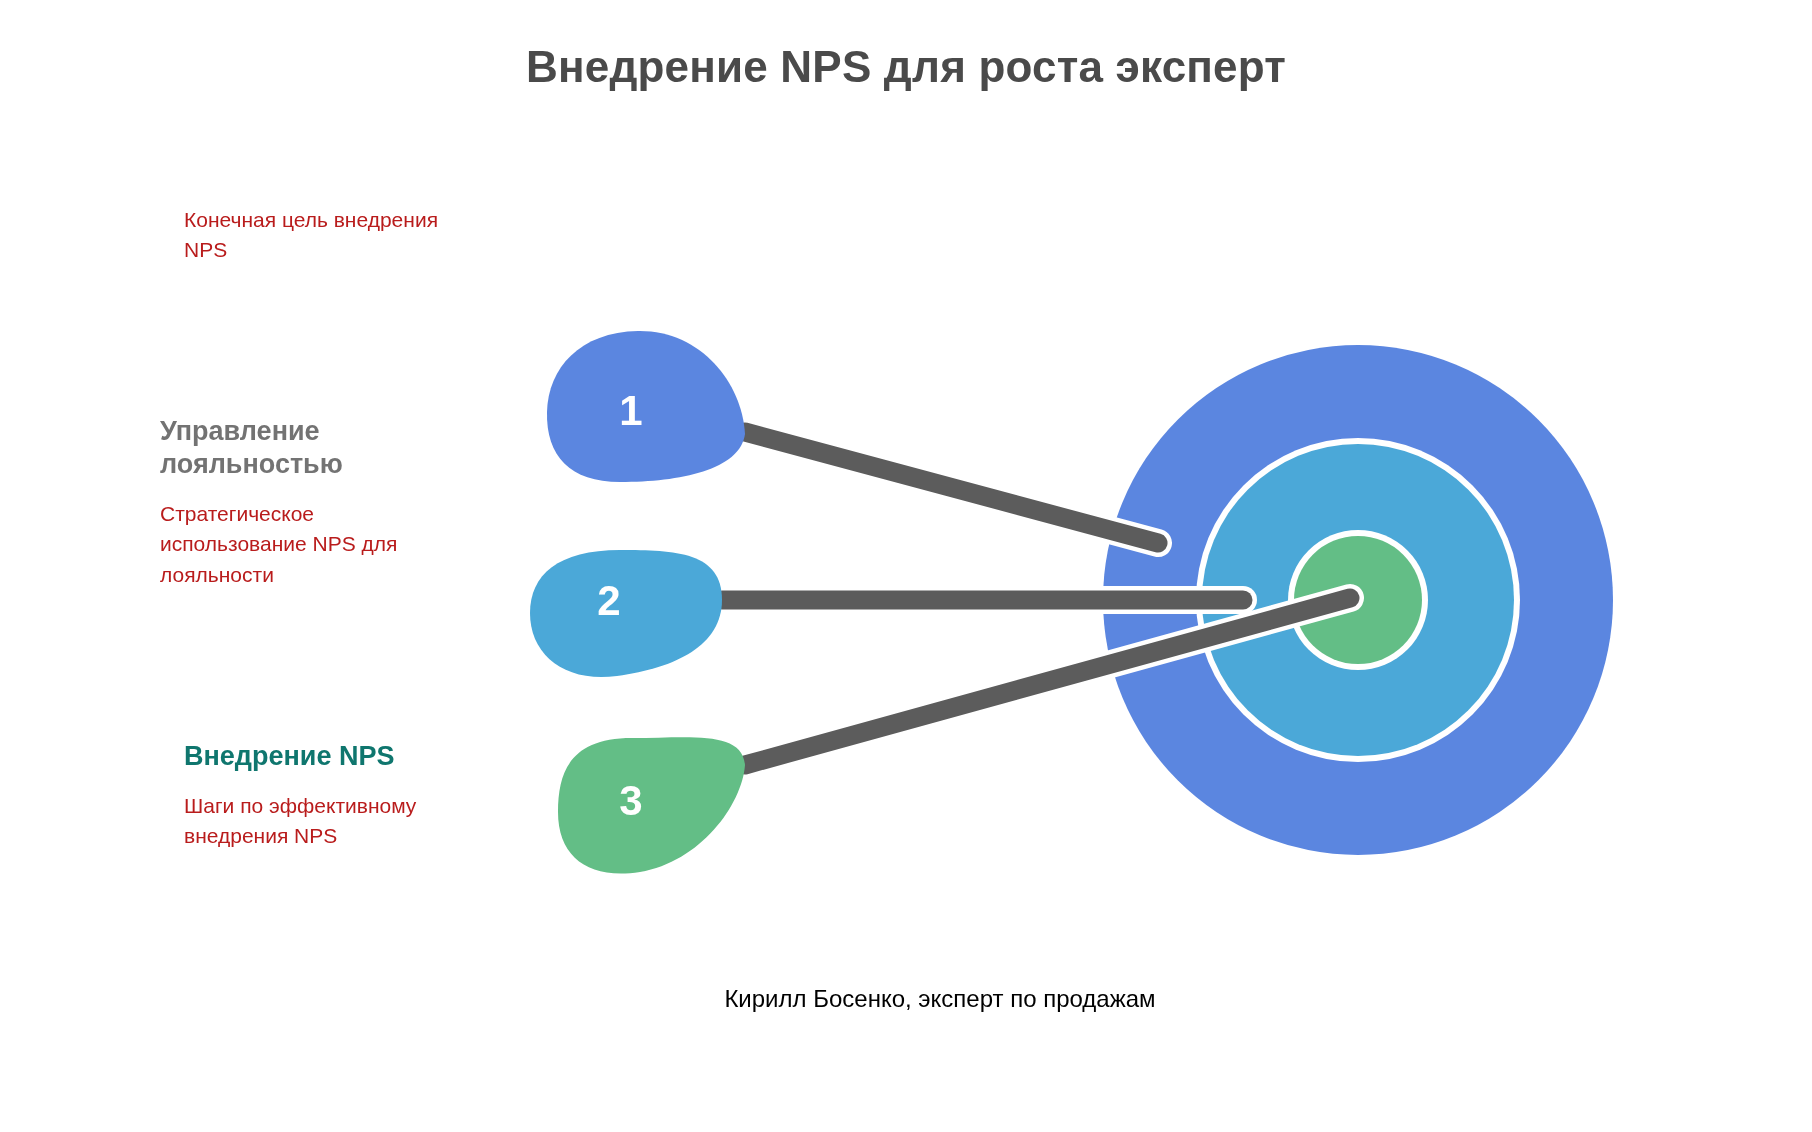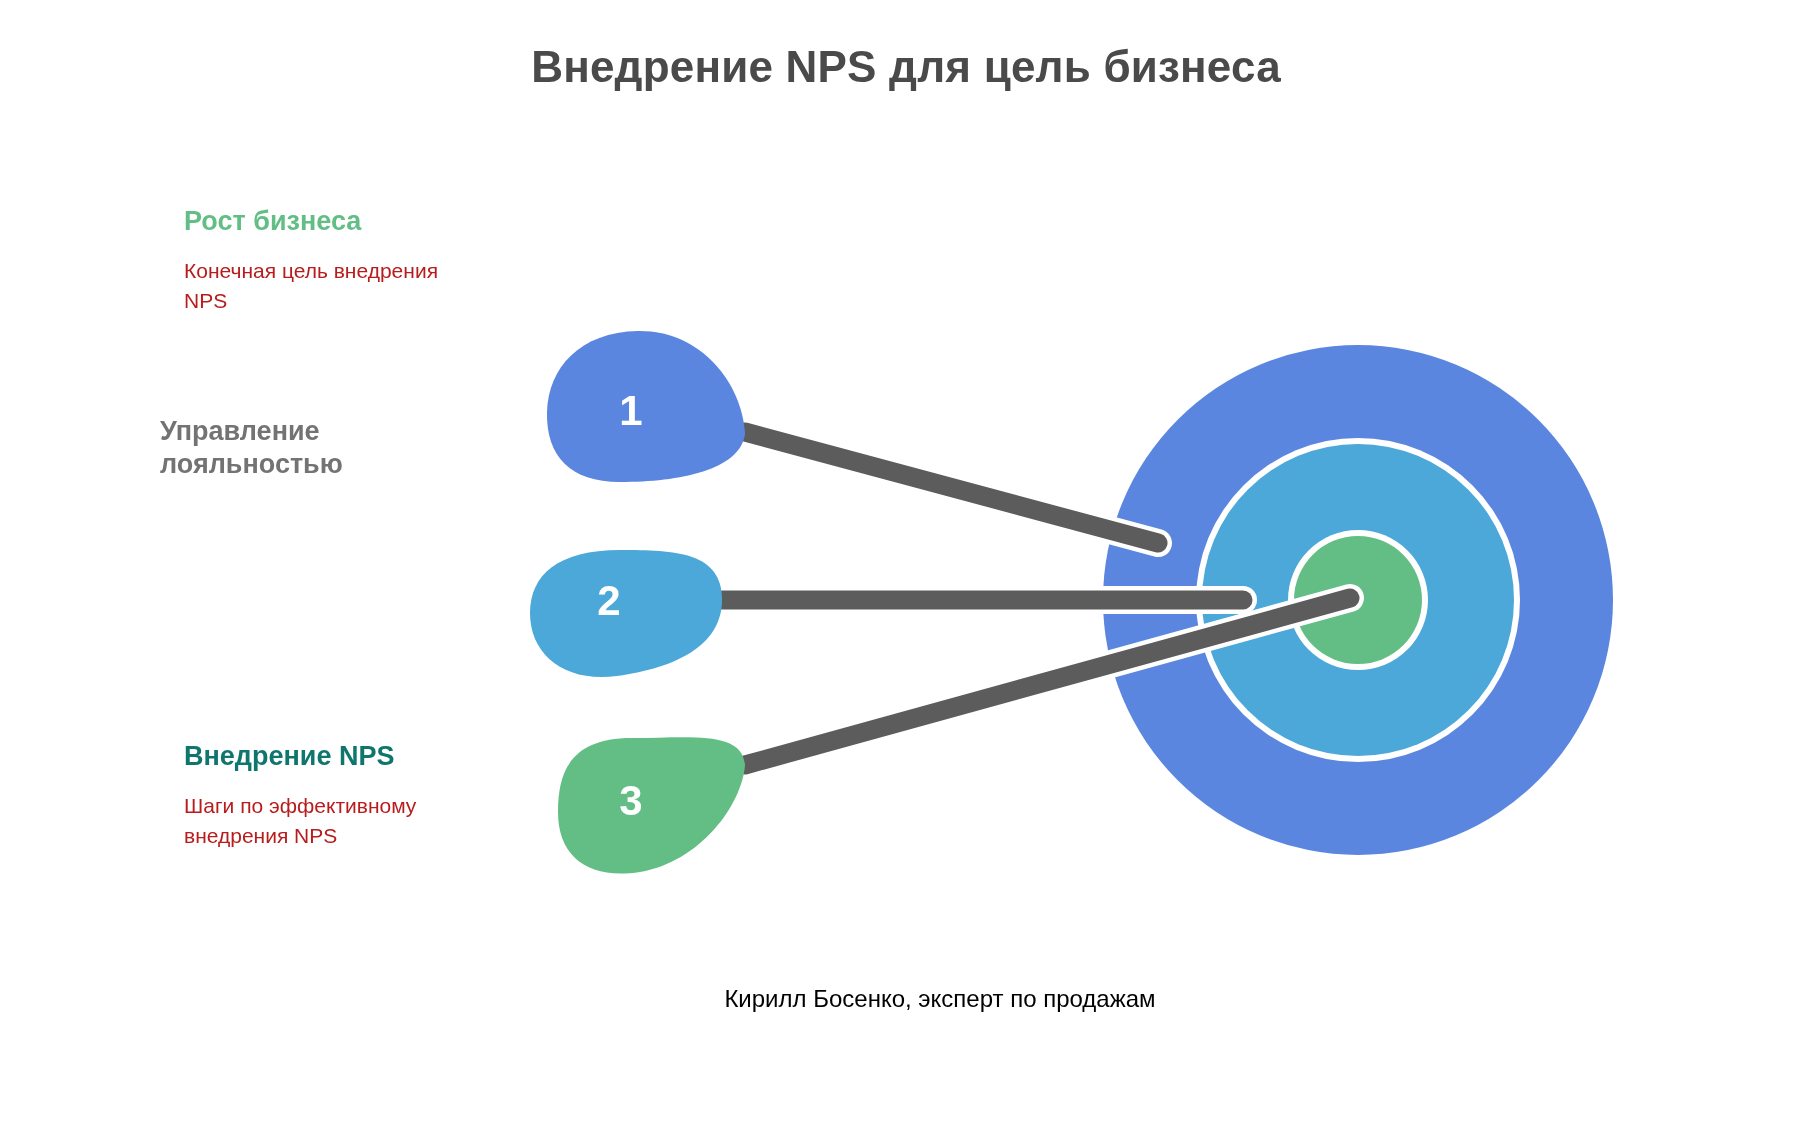--- a/index.html
+++ b/index.html
@@ -101,31 +101,31 @@
     text-align: center;
     font-size: 24px;
     color: #000000;
   }
 </style>
 </head>
 <body>
 
 <div class="slide">
 
-  <div class="title">Внедрение NPS для цель бизнеса</div>
+  <div class="title">Внедрение NPS для роста эксперт</div>
 
   <div class="legend">
 
     <div class="legend-block b1">
-      <div class="legend-heading">Рост бизнеса</div>
       <div class="legend-desc">Конечная цель внедрения NPS</div>
     </div>
 
     <div class="legend-block b2">
       <div class="legend-heading">Управление лояльностью</div>
+      <div class="legend-desc">Стратегическое использование NPS для лояльности</div>
     </div>
 
     <div class="legend-block b3">
       <div class="legend-heading">Внедрение NPS</div>
       <div class="legend-desc">Шаги по эффективному внедрения NPS</div>
     </div>
 
   </div>
 
   <div class="diagram">

